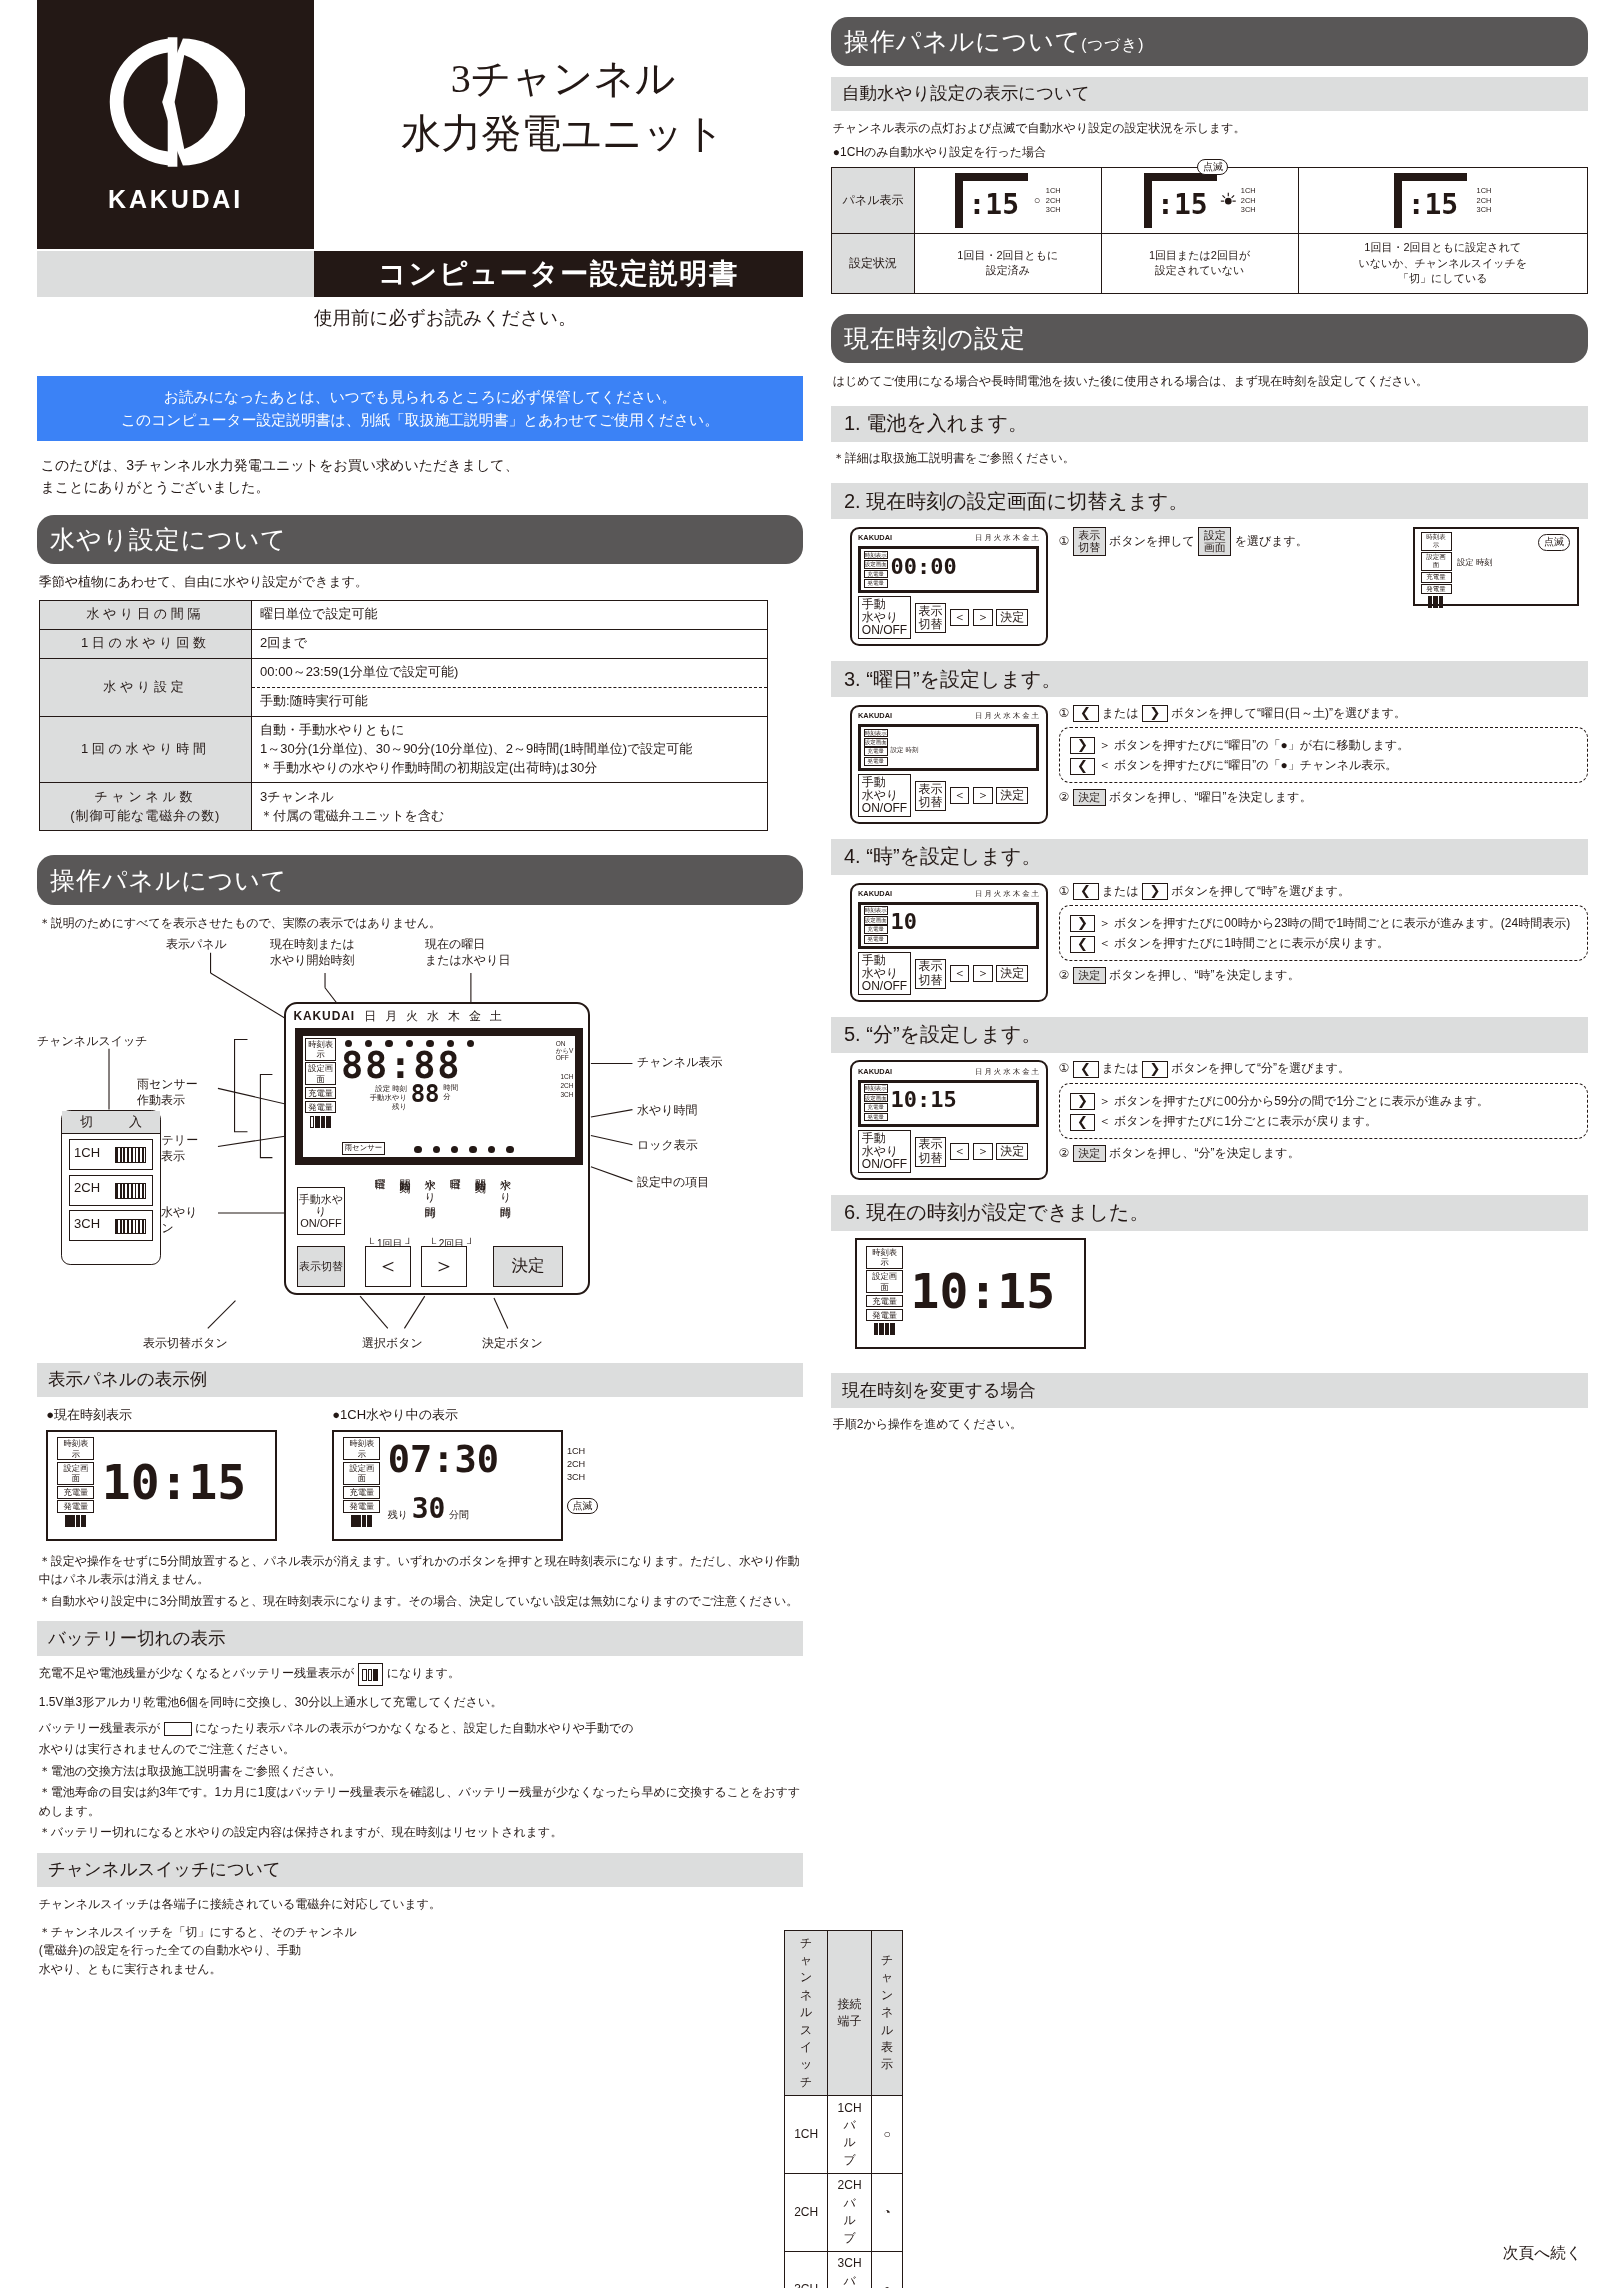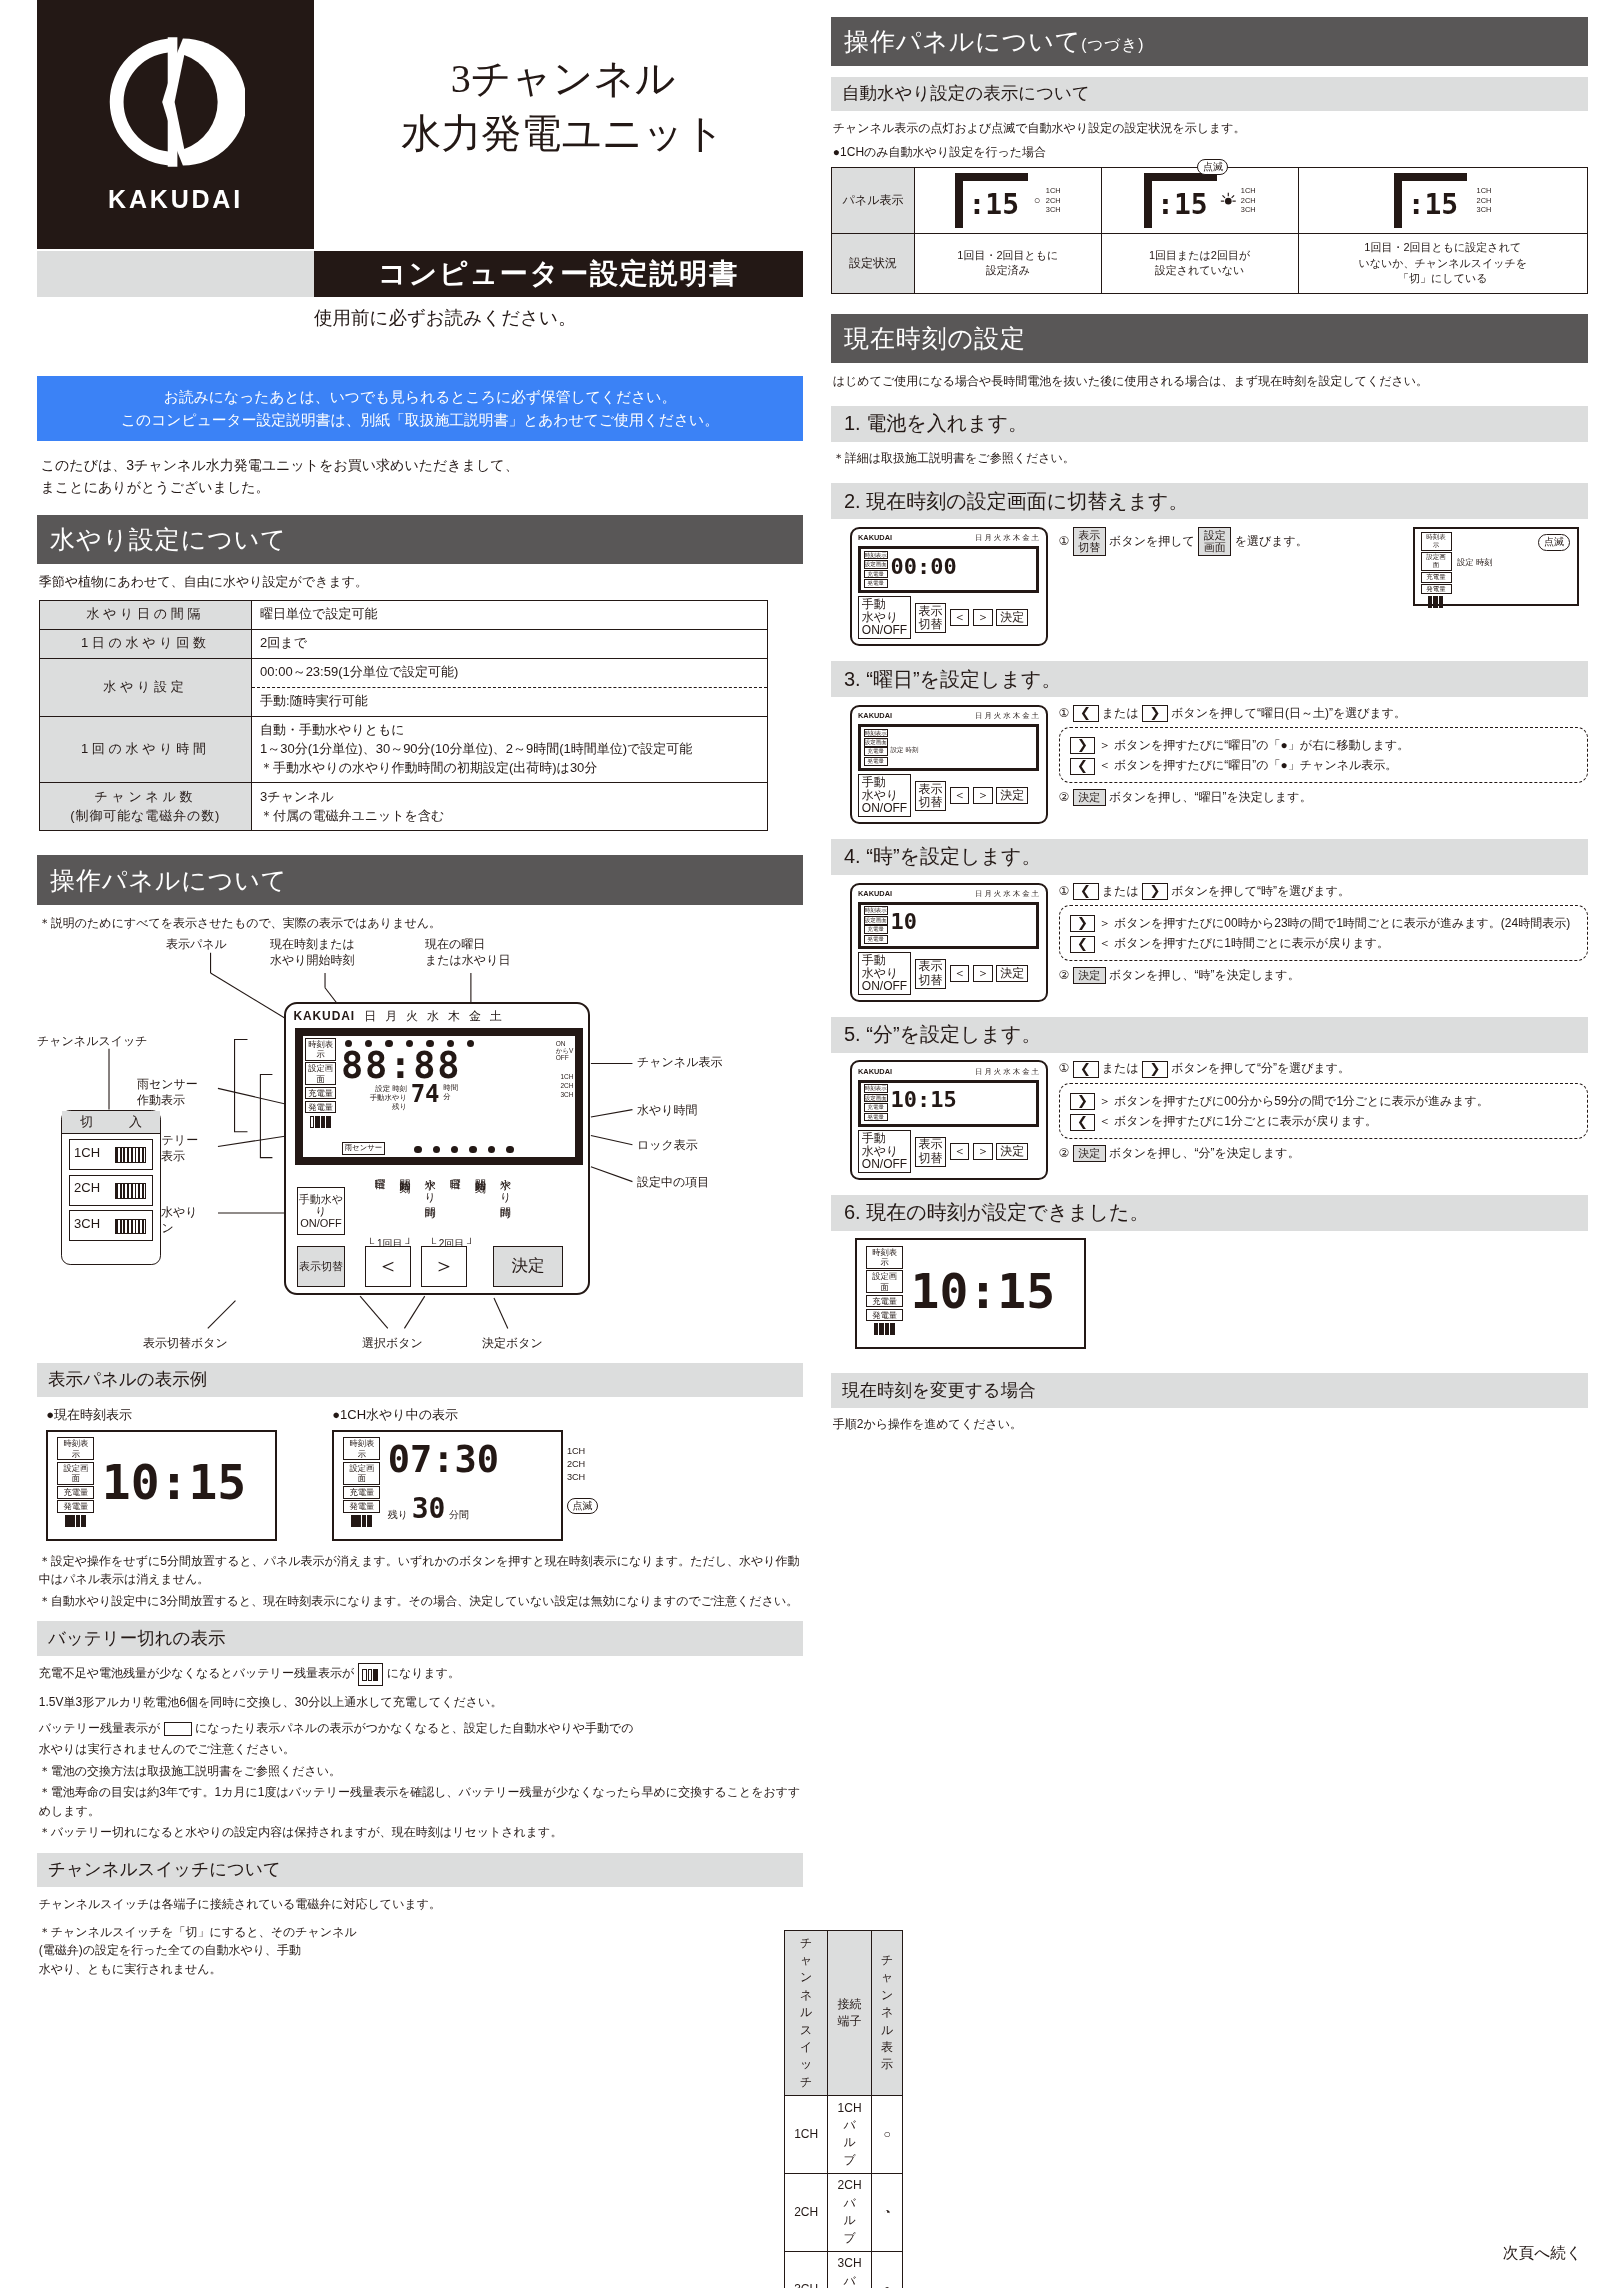--- a/index.html
+++ b/index.html
@@ -41,21 +41,21 @@
 
   .keepBar {
     margin-top:7.4px; background:#3b82f6; color:#fff; text-align:center;
     padding:9.2px 5.5px; font-size:14.8px; line-height:1.55;
   }
   .thanks { padding:13px 3.7px 5.5px 3.7px; font-size:14px; line-height:1.6; }
 
   
   .sec-dark {
     background:#595757; color:#fff; font-size:25px; padding:6.5px 13px;
-    margin:11px 0 9.2px 0; letter-spacing:0.9px;
+    margin:11px 0 9.2px 0; letter-spacing:0.9px;border-radius:17px;
   }
   .sec-grey {
     background:#dcdddd; color:#231815; font-size:17.5px; padding:4.6px 11px; margin:11px 0 7.4px 0;
   }
   .sec-step {
     background:#dcdddd; color:#231815; font-size:20px; padding:3.7px 13px; margin:14.8px 0 7.4px 0;
   }
   .lead { font-size:13px; margin:3.7px 1.8px 7.4px 1.8px; }
   .note { font-size:12px; margin:2.8px 1.8px; line-height:1.55; }
 
@@ -304,21 +304,21 @@
                   <span></span>
                   <span></span>
               </div>
               <div class="lcdfont lcd-digits" style="line-height:0.95">88:88</div>
               <div style="display:flex; align-items:flex-start; gap:3.7px; margin-top:0.9px;">
                 <div style="font-size:7.4px; line-height:1.25; text-align:right; width:66px">
                   <div>設定 時刻</div>
                   <div>手動水やり</div>
                   <div>残り</div>
                 </div>
-                <div class="lcdfont" style="font-size:24px;line-height:0.9">74</div>
+                <div class="lcdfont" style="font-size:24px;line-height:0.9">88</div>
                 <div style="font-size:7.4px;line-height:1.2;white-space:pre-line">時間
 分</div>
               </div>
               <div style="position:absolute;left:3.7px;bottom:1.8px;font-size:7.4px;border:0.9px solid #231815;padding:0 1.8px">雨センサー</div>
               <div class="dots" style="position:absolute;left:76px;bottom:3.7px;gap:11px">
                 <span></span>
                   <span></span>
                   <span></span>
                   <span></span>
                   <span></span>

